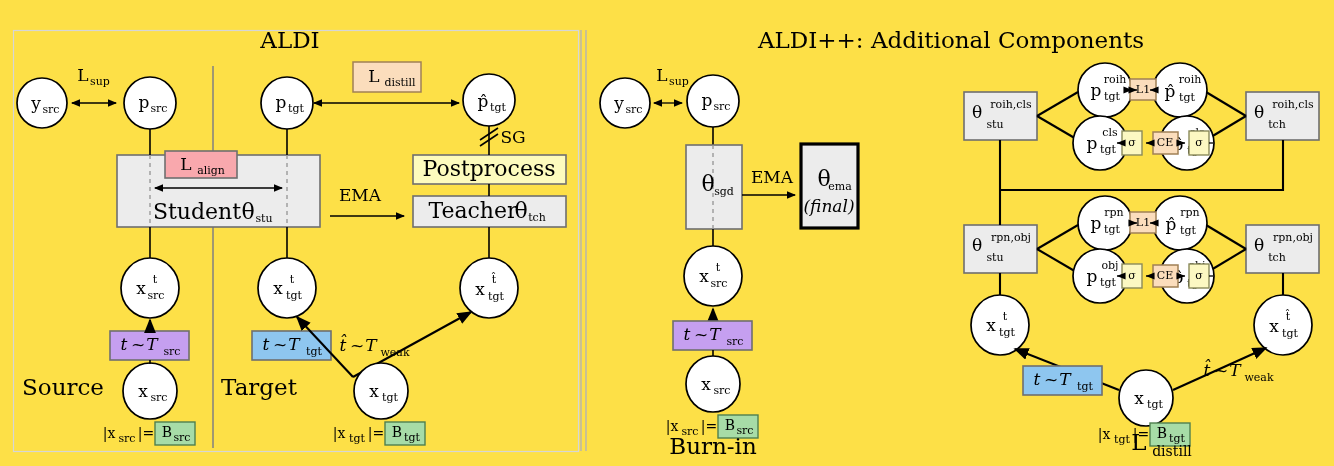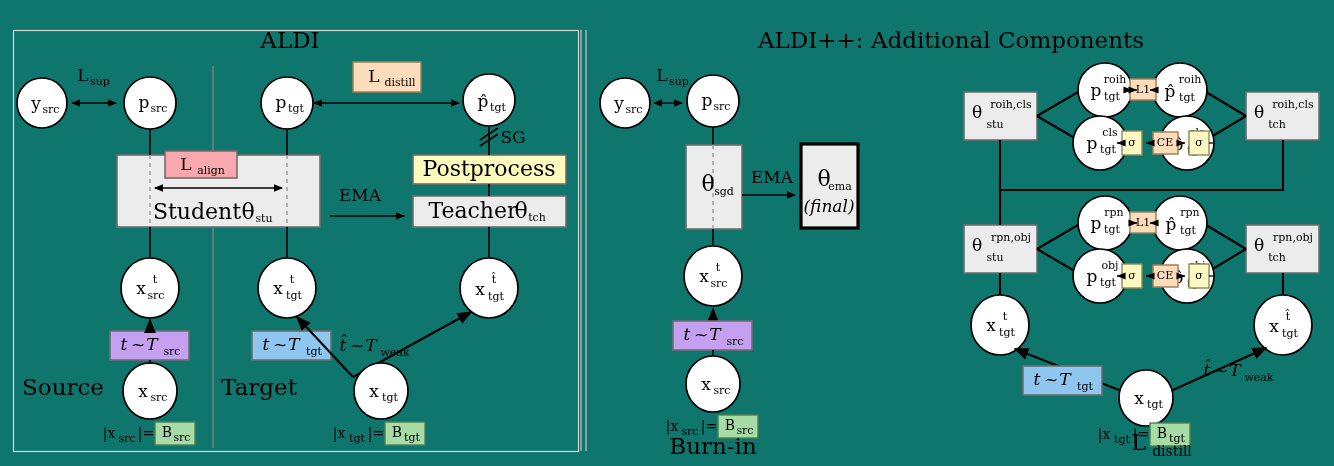--- a/index.html
+++ b/index.html
@@ -1,16 +1,16 @@
 <!DOCTYPE html>
 <html><head>
 <meta charset="utf-8">
 <style>
   html,body{margin:0;padding:0;background:#ffffff;}
-  #stage{position:relative;width:1334px;height:466px;background:#0f766e;
+  #stage{position:relative;width:1334px;height:466px;background:#fde047;
          font-family:"DejaVu Serif", serif;}
   svg{display:block;}
   .srf{fill:none;stroke:#000;stroke-width:1.6;}
   .thin{fill:none;stroke:#000;stroke-width:1.3;}
   .thick{fill:none;stroke:#000;stroke-width:2.1;}
   .dash{fill:none;stroke:#9a9a9a;stroke-width:1.4;stroke-dasharray:4 4;}
   .panelbd{fill:none;stroke:#d6d6d6;stroke-width:1.2;}
   .sep{fill:none;stroke:#b3b3b3;stroke-width:1.4;}
   .divider{fill:none;stroke:#808080;stroke-width:1.5;}
   .node{fill:#ffffff;stroke:#000;stroke-width:1.7;}

